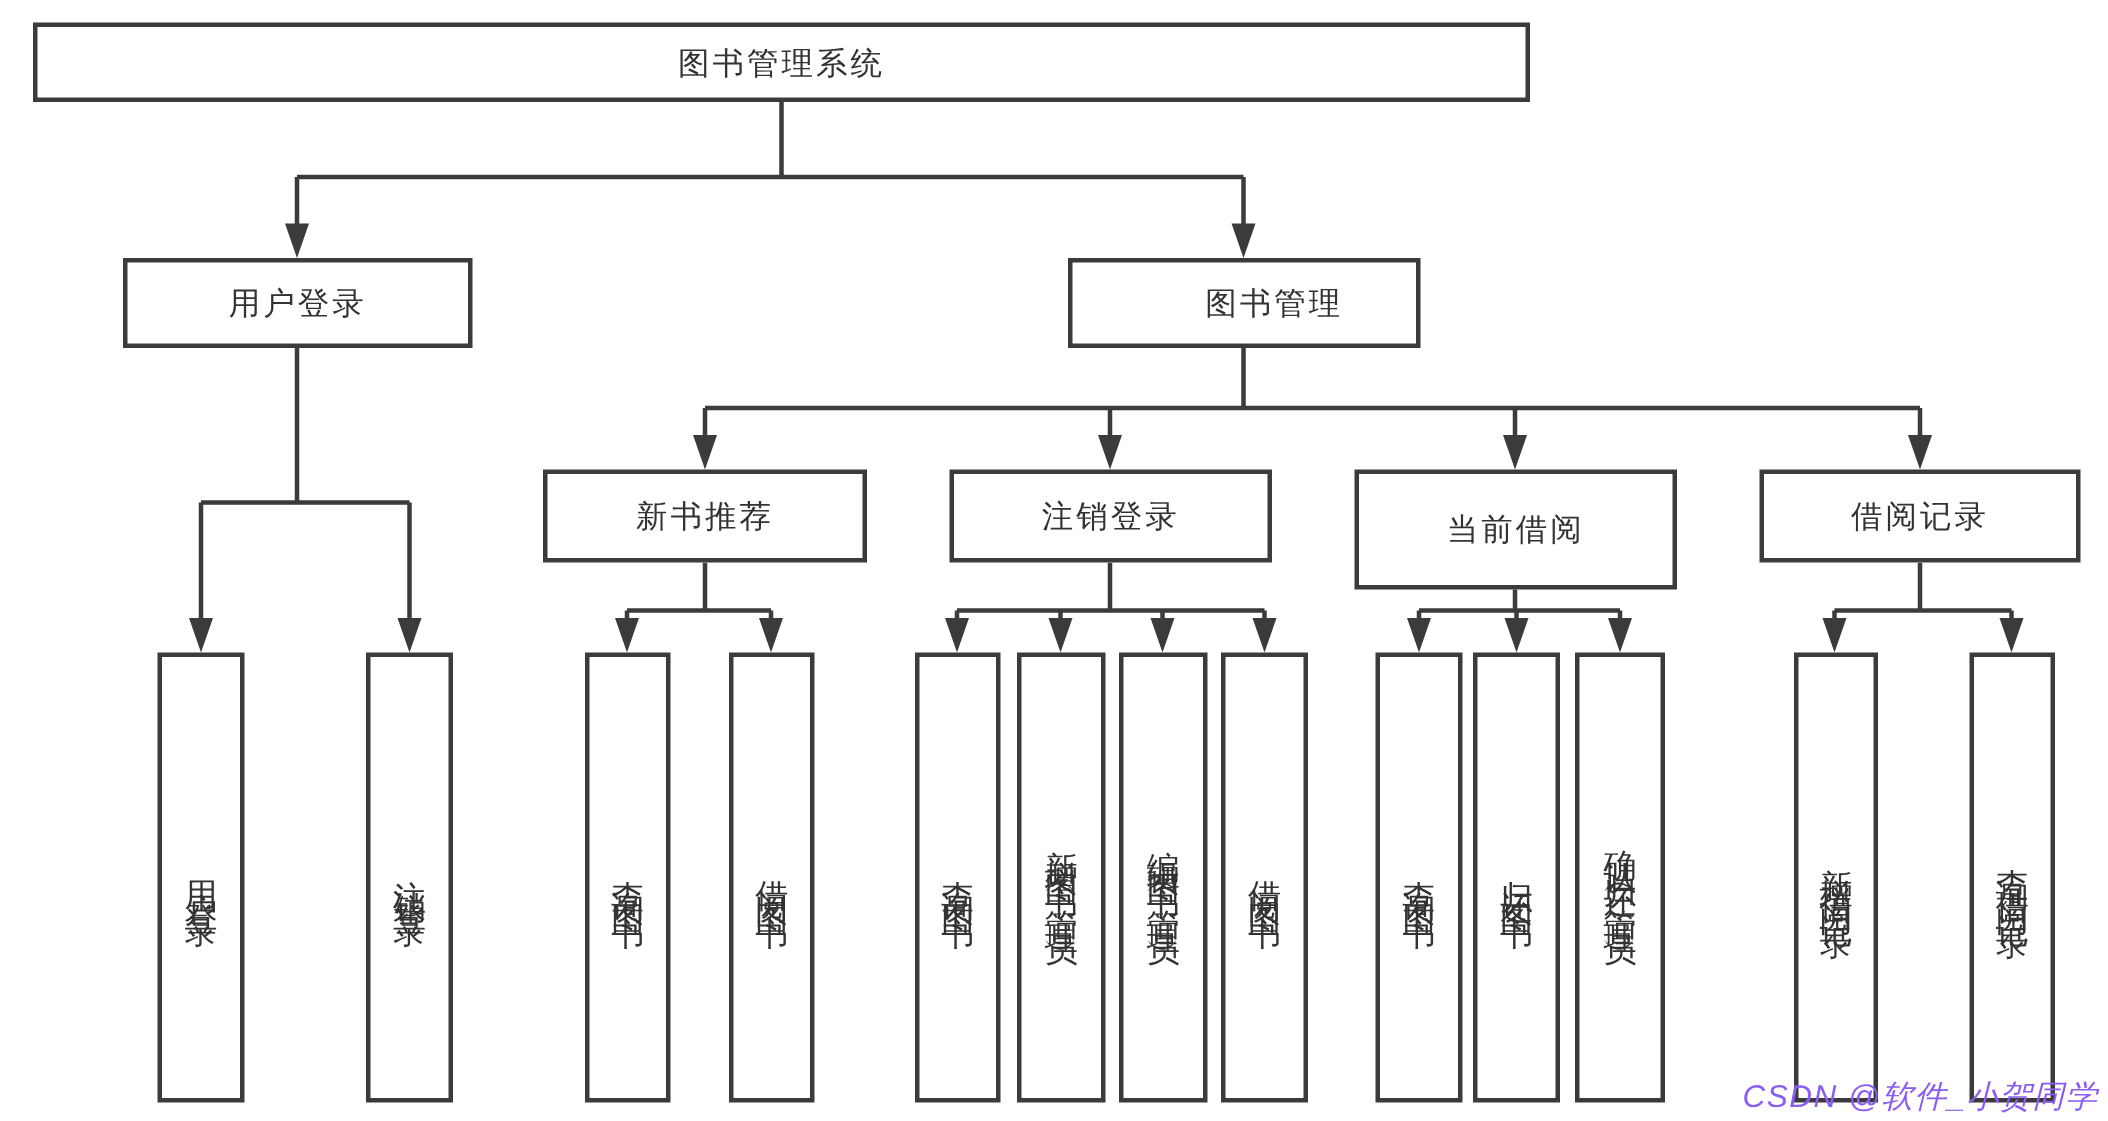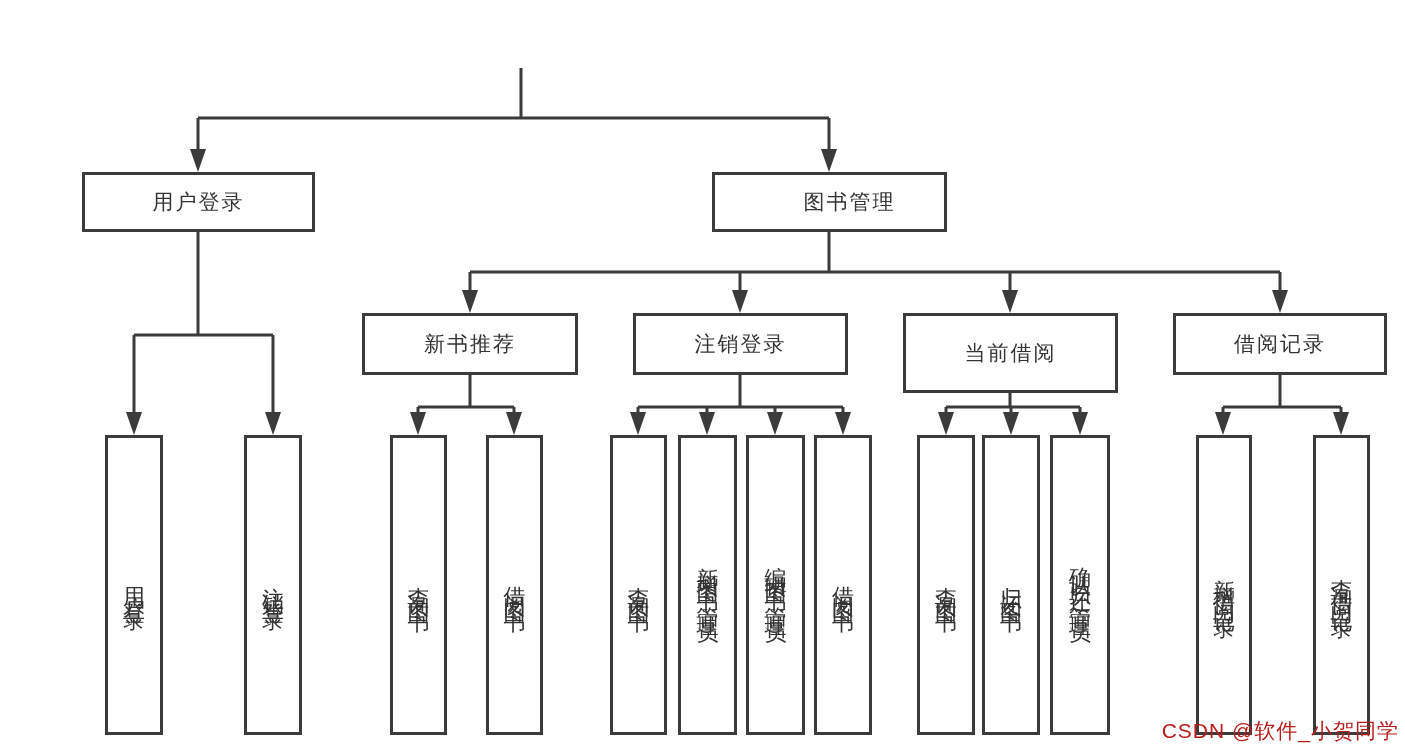--- a/index.html
+++ b/index.html
@@ -59,24 +59,25 @@
   .l-9  { left: 917px;  width: 58px; }
   .l-10 { left: 982px;  width: 58px; }
   .l-11 { left: 1050px; width: 60px; }
   .l-12 { left: 1196px; width: 56px; }
   .l-13 { left: 1313px; width: 57px; }
   .watermark {
     position: absolute;
     right: 6px;
     bottom: 2px;
     font-size: 21px;
-    color: #b91c1c;
+    color: #8b5cf6;
     letter-spacing: 1px;
     z-index: 5;
     white-space: nowrap;
+    font-style: italic;
   }
 </style>
 </head>
 <body>
 
 <div class="stage">
 
   <svg class="connectors" viewBox="0 0 1405 747" xmlns="http://www.w3.org/2000/svg" aria-hidden="true">
     <path fill="none" stroke="#3b3b3b" stroke-width="3" d="
       M521 68 V118 M198 118 H829 M198 118 V156 M829 118 V156
@@ -92,20 +93,23 @@
       M462 290 L478 290 L470 313 Z  M732 290 L748 290 L740 313 Z
       M1002 290 L1018 290 L1010 313 Z  M1272 290 L1288 290 L1280 313 Z
       M410 412 L426 412 L418 435 Z  M506 412 L522 412 L514 435 Z
       M630 412 L646 412 L638 435 Z  M699 412 L715 412 L707 435 Z
       M767 412 L783 412 L775 435 Z  M835 412 L851 412 L843 435 Z
       M938 412 L954 412 L946 435 Z  M1003 412 L1019 412 L1011 435 Z
       M1072 412 L1088 412 L1080 435 Z
       M1215 412 L1231 412 L1223 435 Z  M1333 412 L1349 412 L1341 435 Z"></path>
   </svg>
 
+  <div class="node n-root">
+    <span class="hlabel">图书管理系统</span>
+  </div>
 
   <div class="node n-login">
     <span class="hlabel">用户登录</span>
   </div>
   <div class="node n-mgmt">
     <span class="hlabel">图书管理</span>
   </div>
 
   <div class="node n-rec">
     <span class="hlabel">新书推荐</span>

